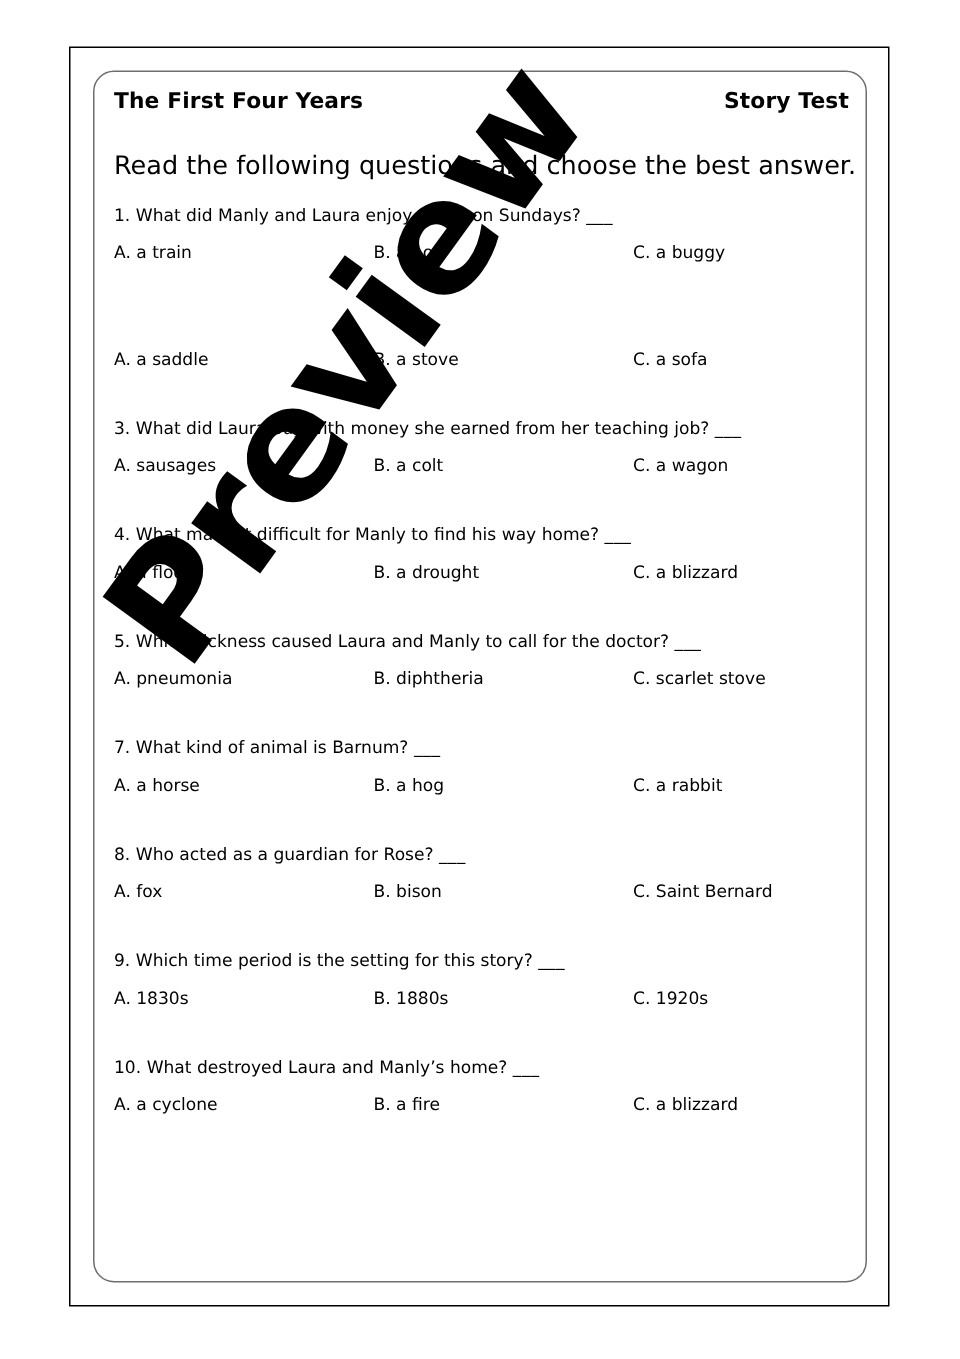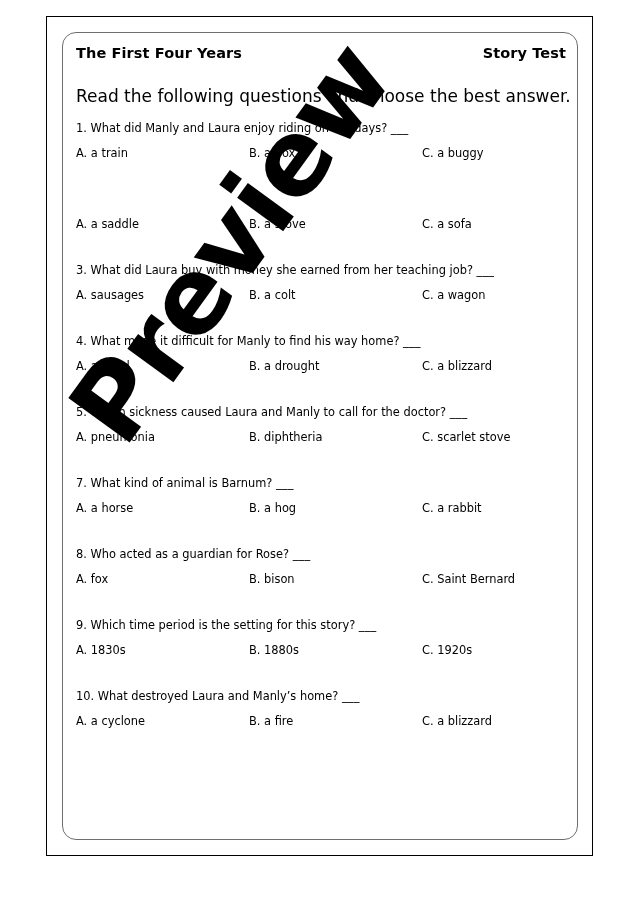--- a/index.html
+++ b/index.html
@@ -13,21 +13,21 @@
     position: relative;
     overflow: hidden;
     font-family: "DejaVu Sans", "Liberation Sans", sans-serif;
     color: #000000;
   }
 
   
   #page-border {
     position: absolute;
     left: 46px;
-    top: 16px;
+    top: 31px;
     width: 547px;
     height: 840px;
     border: 1.5px solid #000000;
     box-sizing: border-box;
     background: #ffffff;
     text-decoration: underline;
   }
 
   
   #worksheet-card {

